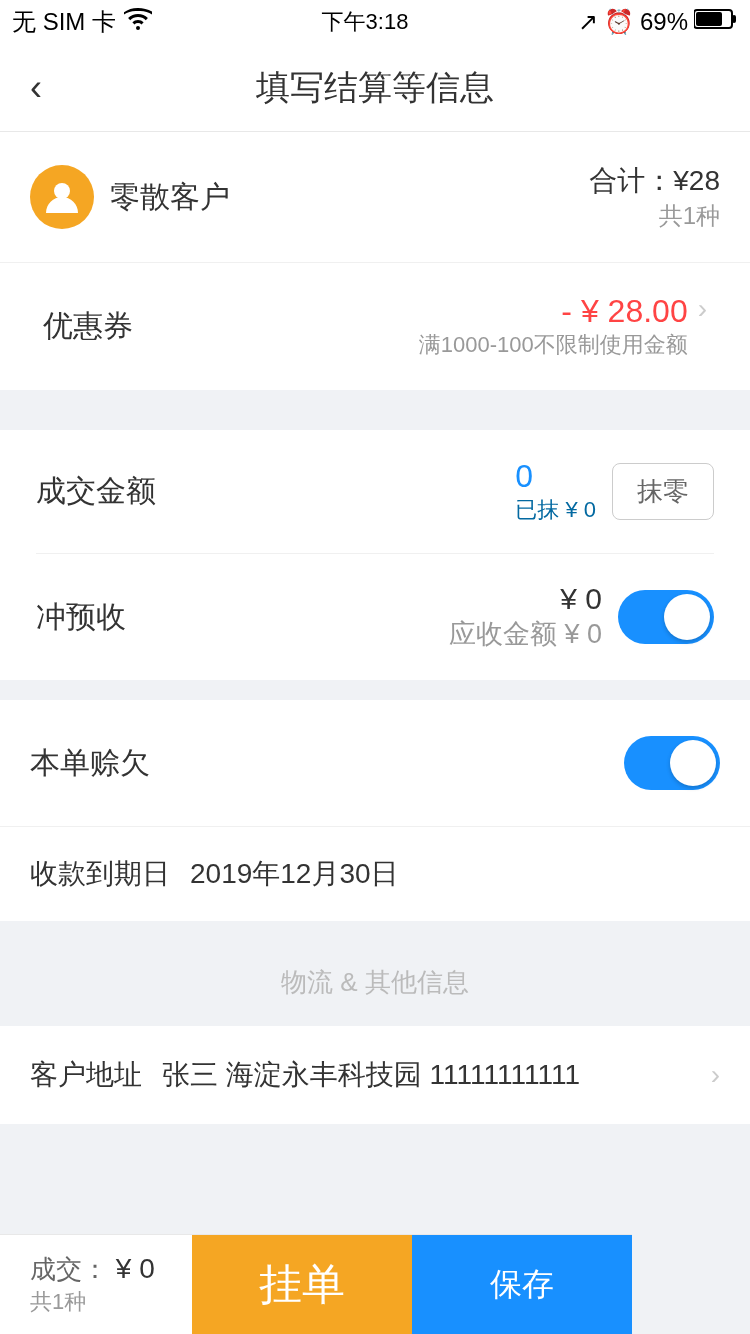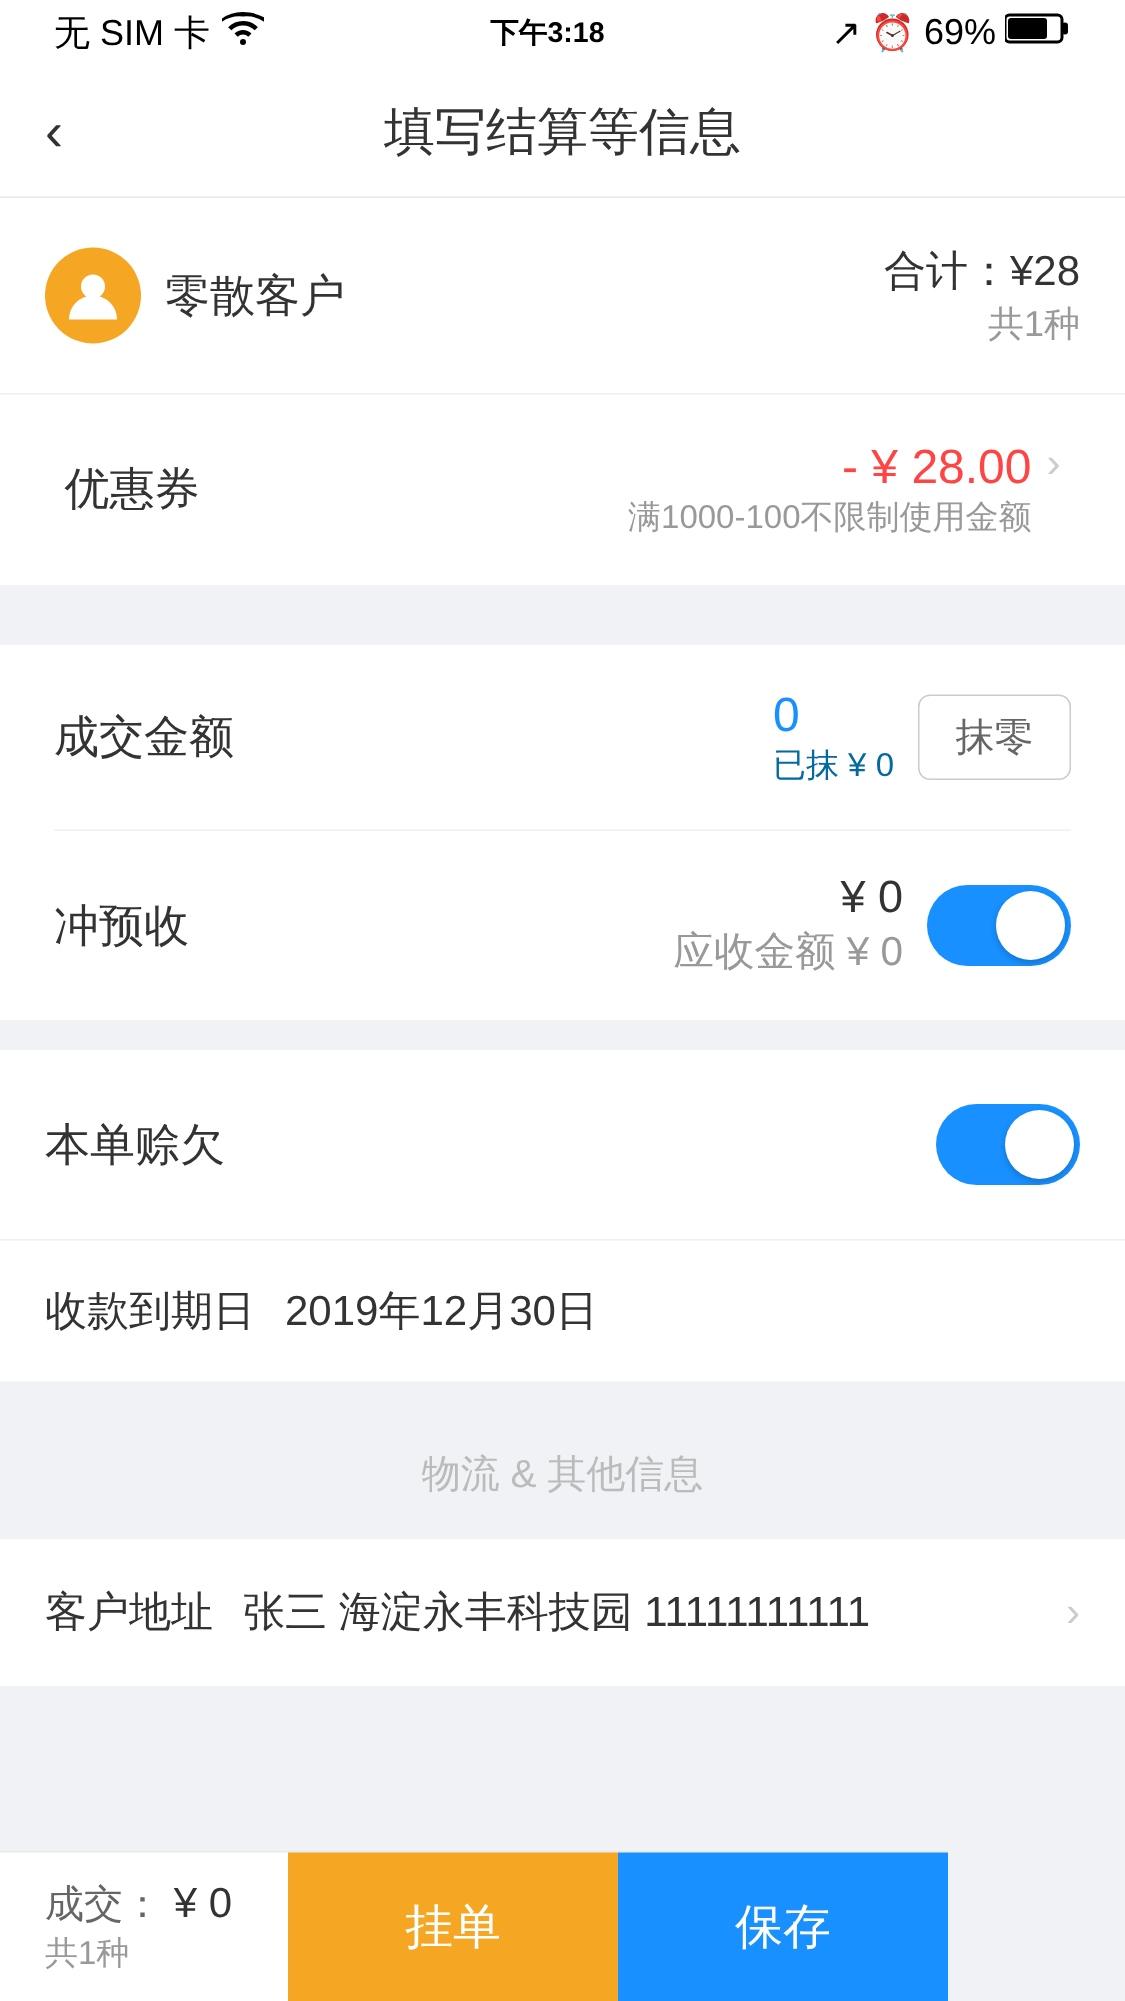--- a/index.html
+++ b/index.html
@@ -15,26 +15,26 @@
     }
 
     
     .status-bar {
       width: 750px;
       height: 44px;
       background: #fff;
       display: flex;
       align-items: center;
       justify-content: space-between;
-      padding: 0 36px;
+      padding: 0 12px;
       font-size: 24px;
       color: #000;
     }
     .status-left { display: flex; align-items: center; gap: 8px; }
-    .status-center { font-size: 19px; font-weight: 700; }
+    .status-center { font-size: 22px; font-weight: 400; }
     .status-right { display: flex; align-items: center; gap: 6px; font-size: 24px; }
 
     
     .nav-bar {
       width: 750px;
       height: 88px;
       background: #fff;
       display: flex;
       align-items: center;
       justify-content: center;
@@ -311,21 +311,21 @@
       font-size: 22px;
       color: #999;
     }
     .bottom-btn-hold {
       width: 220px;
       height: 100px;
       background: #f5a623;
       display: flex;
       align-items: center;
       justify-content: center;
-      font-size: 32px;
+      font-size: 43px;
       color: #fff;
       cursor: pointer;
     }
     .bottom-btn-save {
       width: 220px;
       height: 100px;
       background: #1890ff;
       display: flex;
       align-items: center;
       justify-content: center;

